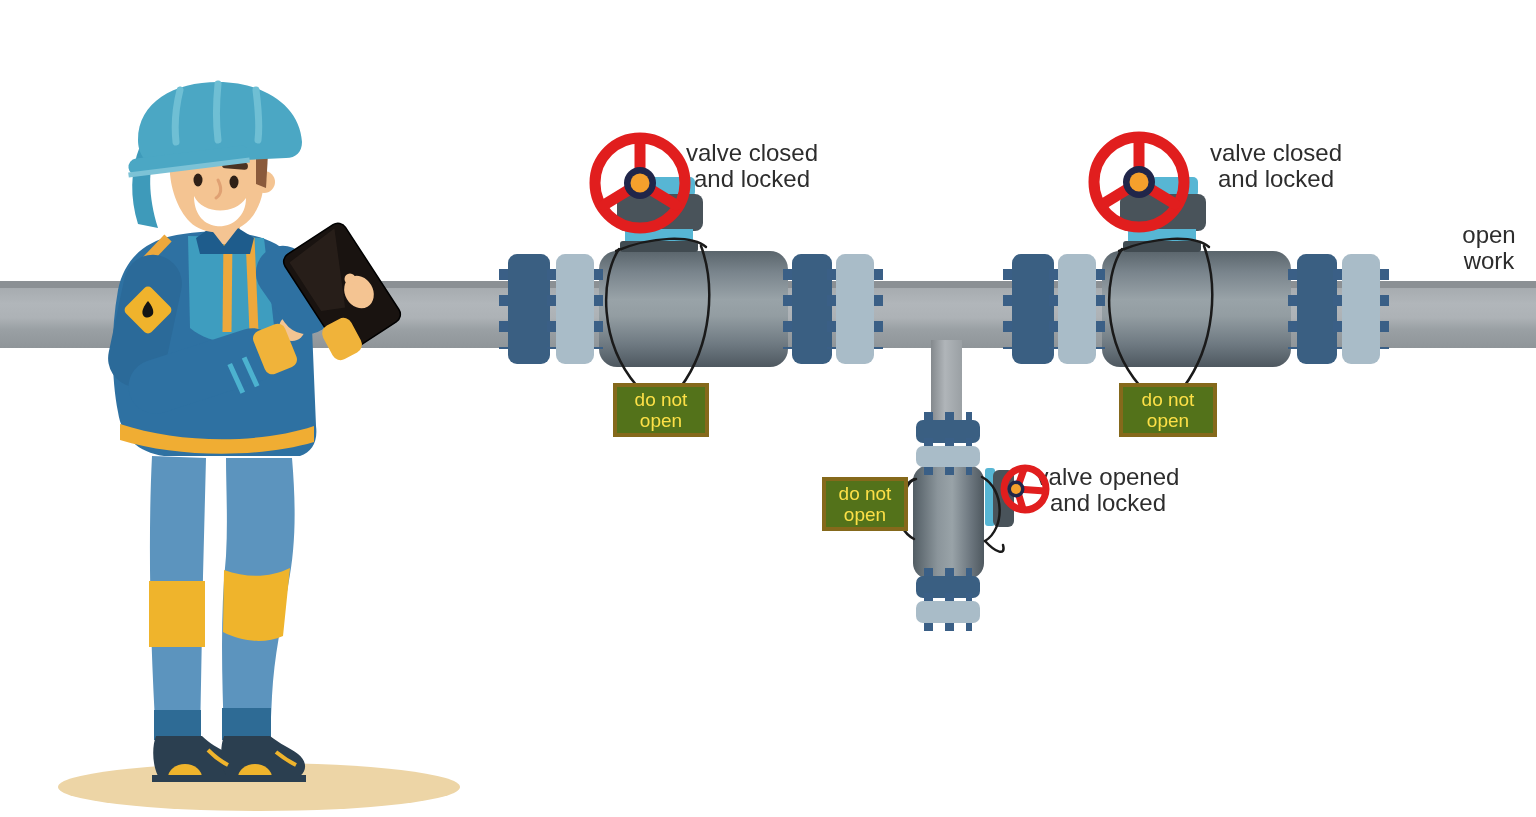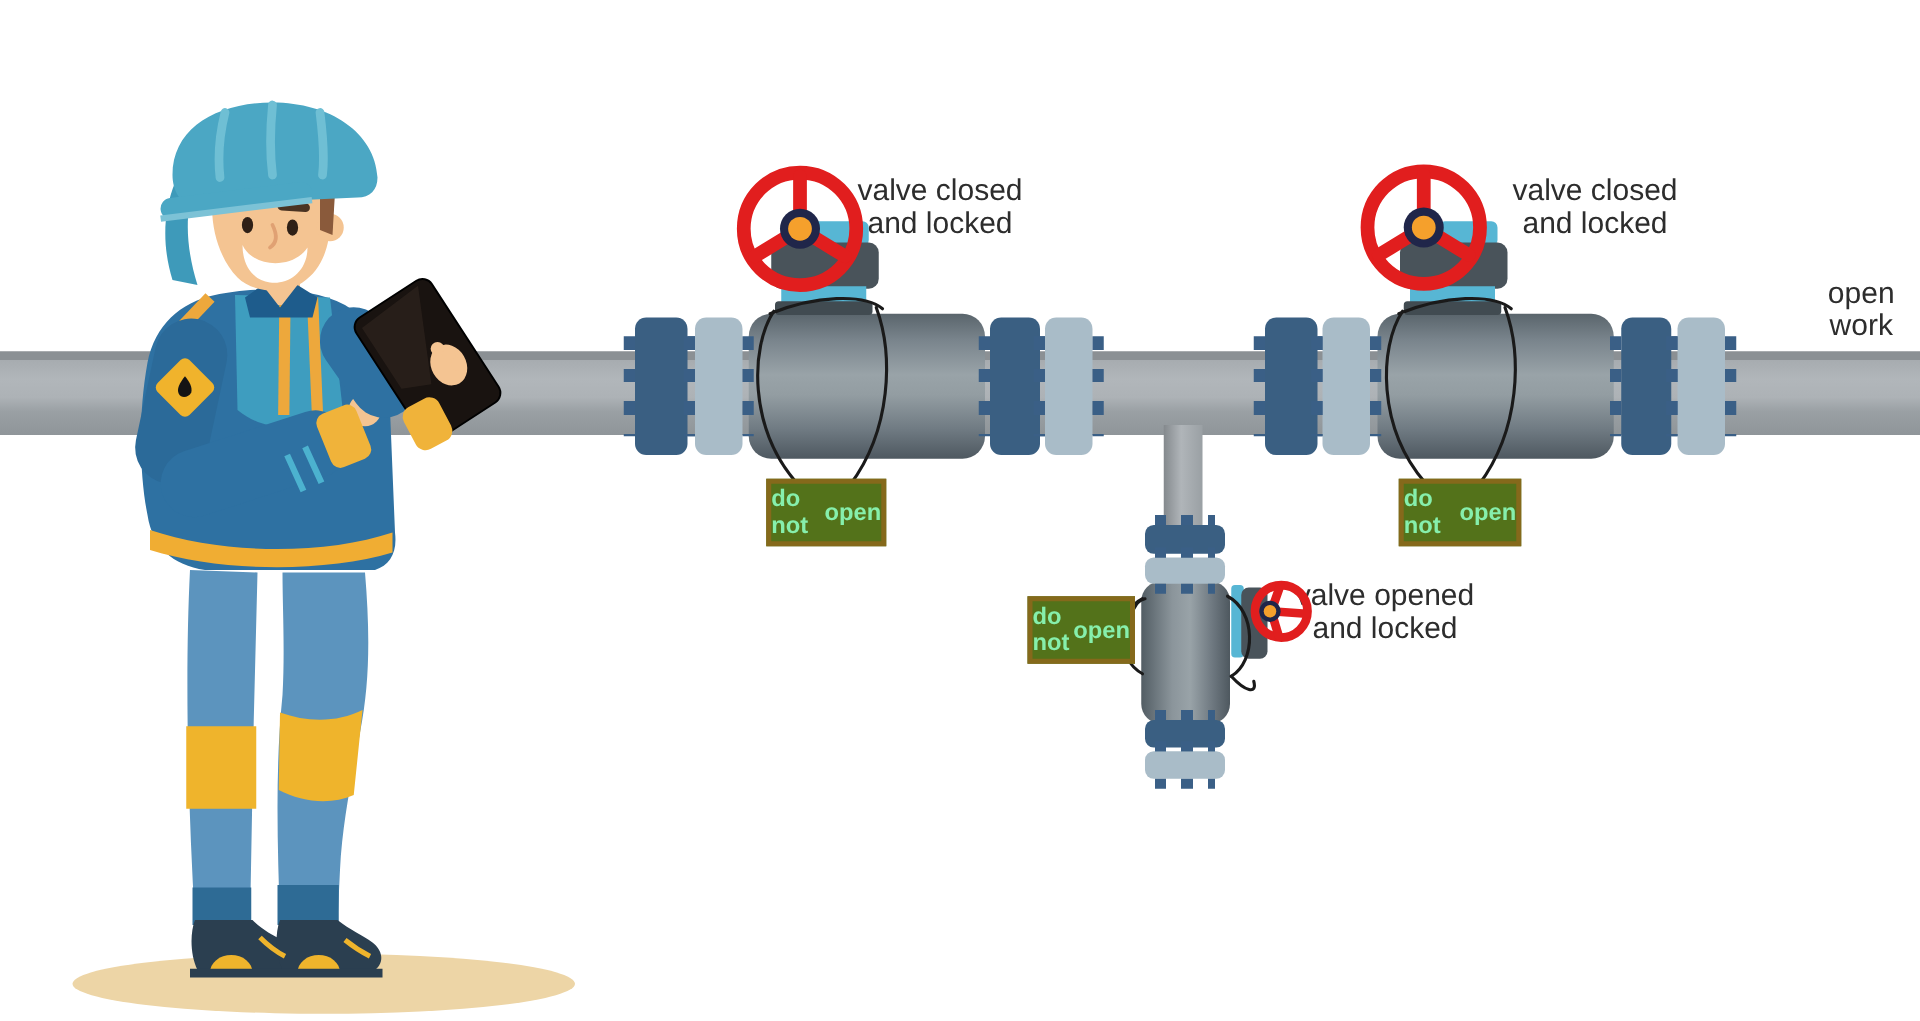--- a/index.html
+++ b/index.html
@@ -40,22 +40,22 @@
   .vt-cyan-low{position:absolute;left:25px;top:101px;width:68px;height:14px;background:#57b6d4;}
   .vt-base{position:absolute;left:20px;top:113px;width:78px;height:11px;border-radius:3px;background:#414b51;}
 
   .side-cyan{position:absolute;left:985px;top:468px;width:10px;height:58px;border-radius:3px;background:#57b6d4;z-index:3;}
   .side-block{position:absolute;left:993px;top:470px;width:21px;height:57px;border-radius:6px;background:#49535a;z-index:4;}
 
   .wheel{position:absolute;z-index:6;}
 
   
   .tag{position:absolute;box-sizing:border-box;background:#53721a;border:4px solid #85691b;
-       color:#86efac;display:flex;align-items:center;justify-content:center;
-       font-size:19px;line-height:21px;font-weight:700;z-index:6;}
+       color:#fde047;display:flex;flex-direction:column;align-items:center;justify-content:center;
+       font-size:19px;line-height:21px;font-weight:400;z-index:6;}
 
   
   .lbl{position:absolute;text-align:center;color:#2d2d2d;font-size:24px;line-height:26px;z-index:2;}
 
   .cords{position:absolute;left:0;top:0;width:1536px;height:817px;z-index:5;pointer-events:none;}
 
   .ground{position:absolute;left:58px;top:763px;width:402px;height:48px;border-radius:50%;
           background:#edd5a6;z-index:0;}
   .worker{position:absolute;left:60px;top:76px;z-index:4;}
   .pipe-logo{position:absolute;left:340px;top:286px;z-index:2;}

